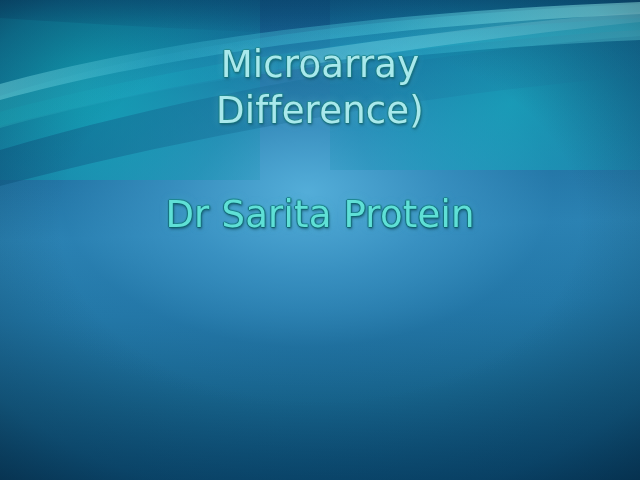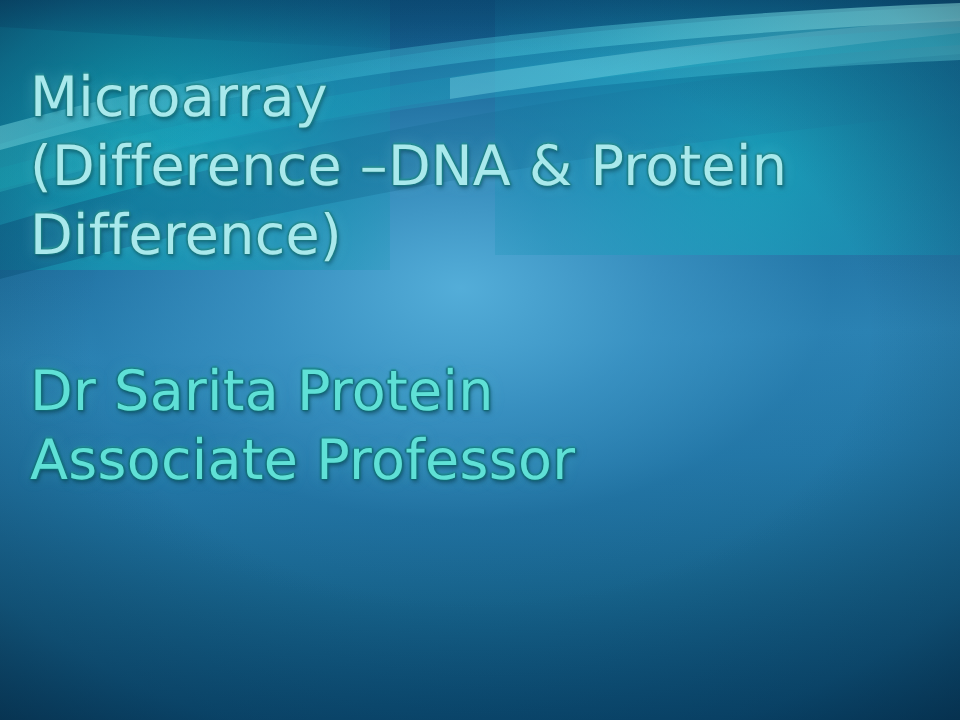--- a/index.html
+++ b/index.html
@@ -89,21 +89,21 @@
     display: flex;
     flex-direction: column;
     align-items: center;
     justify-content: flex-start;
     padding-top: 42px;
     box-sizing: border-box;
   }
 
   .line {
     width: 600px;
-    text-align: left;
+    text-align: center;
     font-size: 37px;
     line-height: 46px;
     font-weight: 400;
     letter-spacing: 0.2px;
     white-space: nowrap;
   }
 
   
   .title-line {
     color: #a9e9ec;
@@ -183,22 +183,20 @@
     <path d="M0,150 C180,96 420,52 640,36 L640,76 C420,94 180,138 0,186 Z" fill="url(#wBandC)"></path>
 
     <path d="M300,52 C420,34 540,20 640,12 L640,22 C540,32 420,48 300,66 Z" fill="#9ff0f8" opacity="0.30"></path>
   </svg>
 
   <div class="vignette"></div>
 
   <div class="content">
 
     <div class="line title-line">Microarray</div>
-    <div class="line title-line">(Difference –DNA &amp; Protein</div>
     <div class="line title-line">Difference)</div>
 
     <div class="spacer"></div>
 
     <div class="line author-line">Dr Sarita Protein</div>
-    <div class="line author-line">Associate Professor</div>
 
   </div>
 </div>
 
 </body></html>

